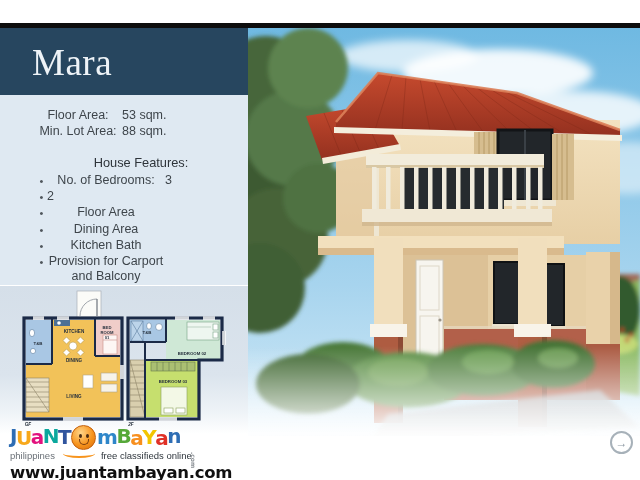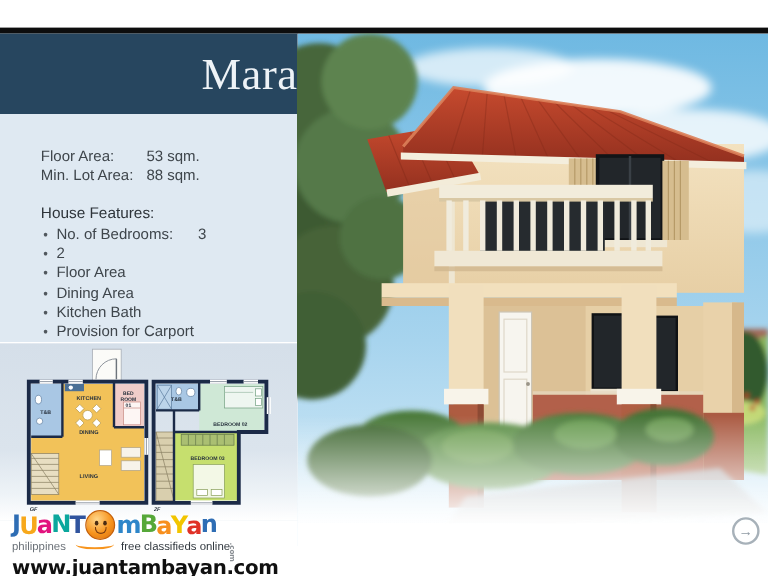--- a/index.html
+++ b/index.html
@@ -4,23 +4,23 @@
 <style>
   html,body{margin:0;padding:0;background:#ffffff;}
   .canvas{position:relative;width:640px;height:480px;background:#fff;overflow:hidden;
           font-family:"Liberation Sans",sans-serif;}
   .top-divider{position:absolute;left:0;top:23px;width:640px;height:5px;background:#0d0d0d;}
 
   
   .left-panel{position:absolute;left:0;top:28px;width:248px;height:427px;}
   .mara-header{width:248px;height:67px;background:#27465f;box-sizing:border-box;}
   .mara-header h1{margin:0;padding:13px 0 0 32px;font-family:"Liberation Serif",serif;
-                  font-weight:normal;font-size:37px;color:#eef3f7;letter-spacing:.5px;text-align:right;}
+                  font-weight:normal;font-size:37px;color:#eef3f7;letter-spacing:.5px;}
   .info-panel{width:248px;height:190px;background:#dfe9f2;box-sizing:border-box;
-              padding:28px 0 0 34px;color:#3e454b;}
+              padding:13px 0 0 34px;color:#3e454b;text-align:center;}
   .spec-row{display:flex;font-size:12.5px;line-height:15.5px;}
   .spec-label{width:88px;}
   .features-heading{margin-top:16px;font-size:12.8px;font-weight:normal;color:#2e343a;line-height:16px;}
   ul.features{margin:2px 0 0;padding:0 0 0 2px;list-style:none;}
   ul.features li{display:flex;font-size:12.5px;line-height:15.2px;}
   .bullet{width:11px;font-size:11px;padding-top:1px;color:#50575d;}
   .feat-label{width:118px;}
   .feat-value{}
 
   .plan-panel{position:absolute;left:0;top:257px;width:248px;height:148px;

